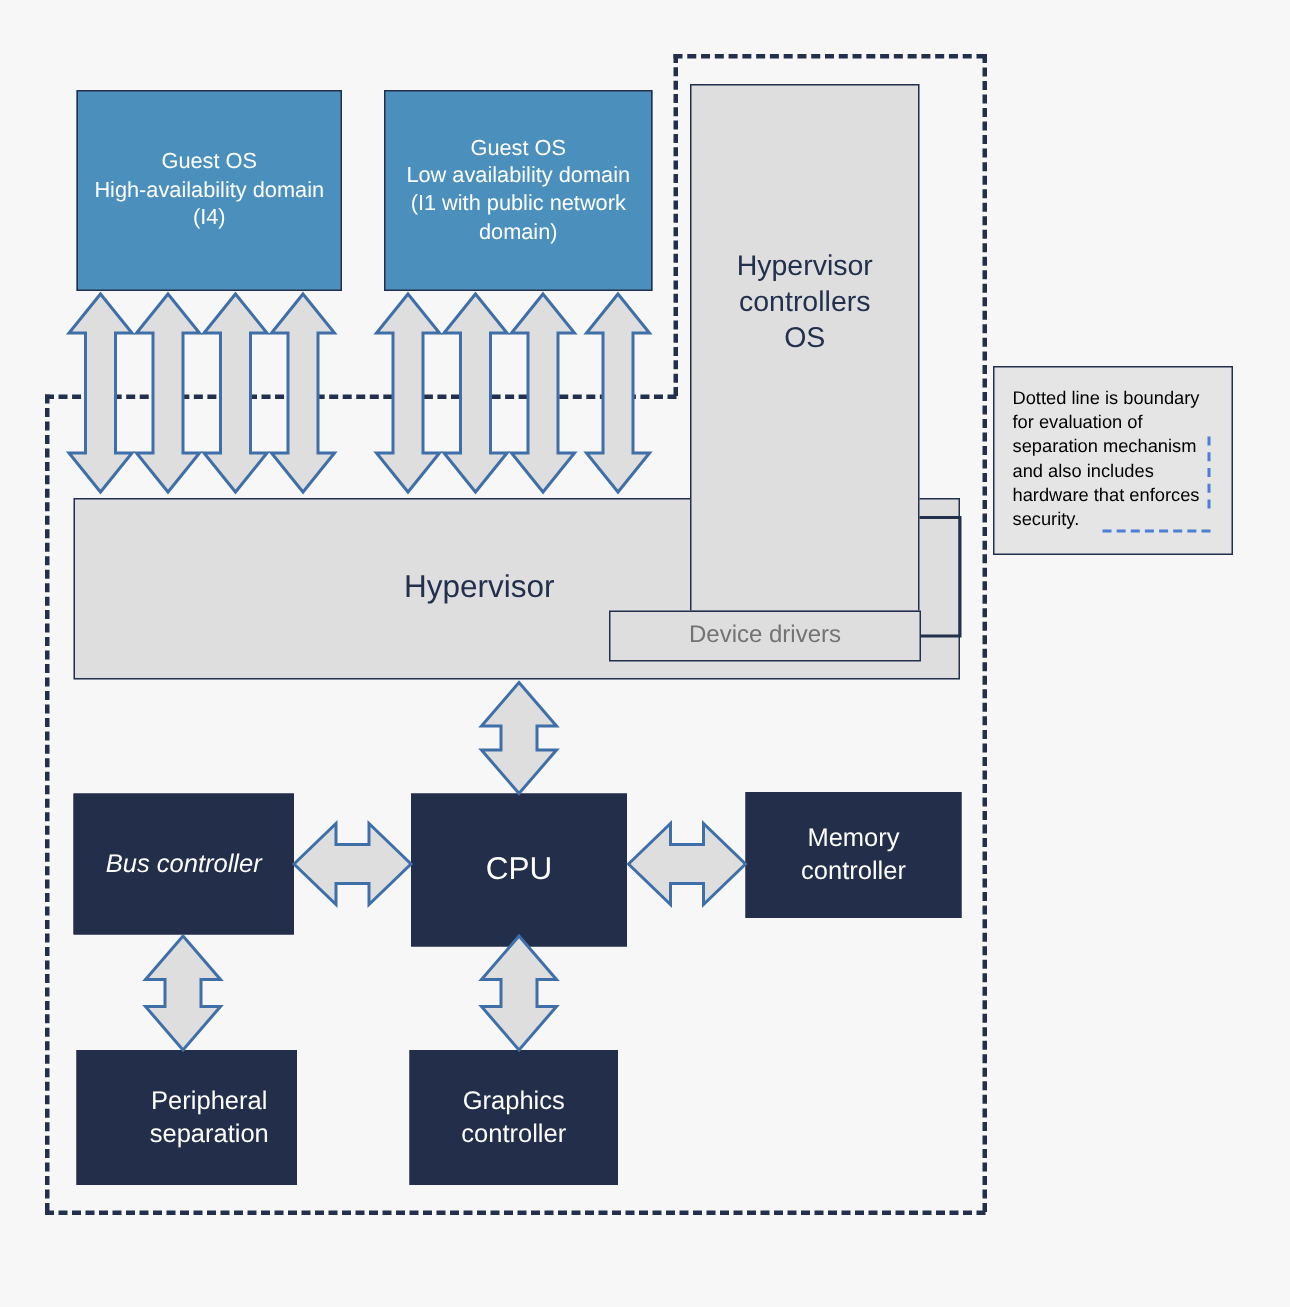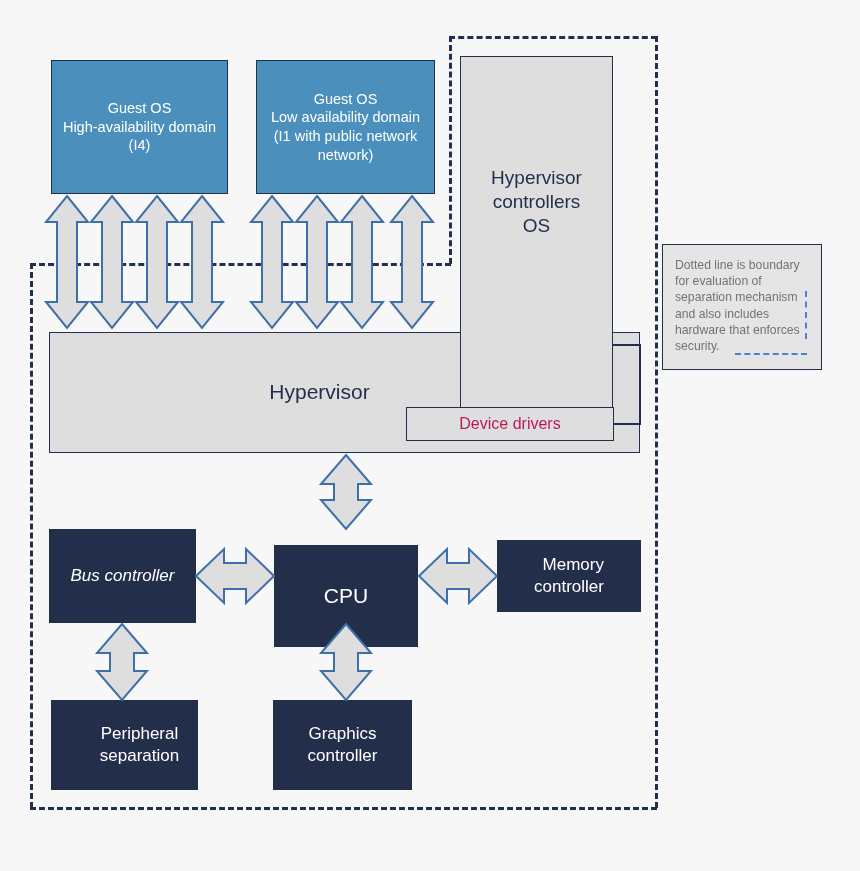--- a/index.html
+++ b/index.html
@@ -20,29 +20,29 @@
   }
   .mgmt{
     background:#dddedd;border:1.5px solid #23304d;color:#23304d;
     font-size:19px;
   }
   .hyperbar{
     background:#dddedd;border:1.5px solid #23304d;color:#23304d;
     font-size:21px;
   }
   .drivers{
-    background:#dddedd;border:1.5px solid #23304d;color:#be185d;
+    background:#dddedd;border:1.5px solid #23304d;color:#737373;
     font-size:16px;
   }
   .hw{
     background:#222e4a;border:1.5px solid #222e4a;color:#ffffff;
     font-size:17px;
   }
   .note{
-    background:#e4e5e4;border:1.5px solid #23304d;color:#737373;
+    background:#e4e5e4;border:1.5px solid #23304d;color:#000000;
     font-size:12.2px;line-height:1.33;text-align:left;
     align-items:flex-start;justify-content:flex-start;
     padding:12px 12px 10px 12px;
   }
   .note-inner{position:relative;z-index:2;}
   .note-dash-v{position:absolute;right:14px;top:46px;width:0;height:48px;
       border-left:2.5px dashed #4a7fd4;z-index:1;}
   .note-dash-h{position:absolute;right:14px;bottom:14px;height:0;width:72px;
       border-top:2.5px dashed #4a7fd4;z-index:1;}
 
@@ -74,21 +74,21 @@
       <div>High-availability domain</div>
       <div>(I4)</div>
     </div>
   </div>
 
   <div class="box guest" style="left:256px;top:60px;width:179px;height:134px;">
     <div>
       <div>Guest OS</div>
       <div>Low availability domain</div>
       <div>(I1 with public network</div>
-      <div>network)</div>
+      <div>domain)</div>
     </div>
   </div>
 
   <div class="box mgmt" style="left:460px;top:56px;width:153px;height:352px;">
     <div style="margin-top:-60px;">
       <div>Hypervisor</div>
       <div>controllers</div>
       <div>OS</div>
     </div>
   </div>
@@ -104,25 +104,25 @@
   </svg>
 
   <div class="box drivers" style="left:406px;top:407px;width:208px;height:34px;">
     <span>Device drivers</span>
   </div>
 
   <div class="box hw" style="left:49px;top:529px;width:147px;height:94px;font-style:italic;">
     <div>Bus controller</div>
   </div>
 
-  <div class="box hw" style="left:274px;top:529px;width:144px;height:102px;margin-top:16px;">
+  <div class="box hw" style="left:274px;top:529px;width:144px;height:102px;">
     <div style="font-size:21px;">CPU</div>
   </div>
 
-  <div class="box hw" style="left:497px;top:540px;width:144px;height:72px;text-align:right;">
+  <div class="box hw" style="left:497px;top:528px;width:144px;height:84px;">
     <div>
       <div>Memory</div>
       <div>controller</div>
     </div>
   </div>
 
   <div class="box hw" style="left:51px;top:700px;width:147px;height:90px;padding-left:30px;">
     <div>
       <div>Peripheral</div>
       <div>separation</div>

